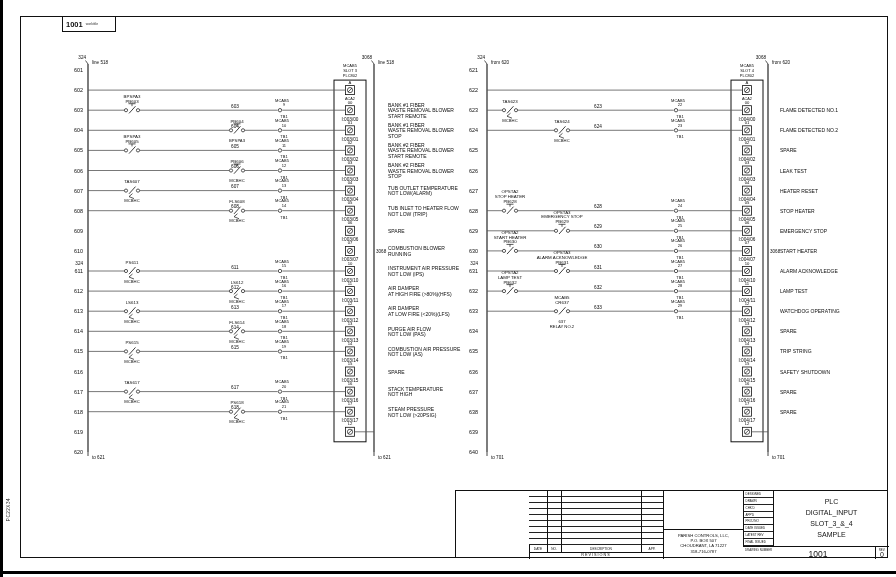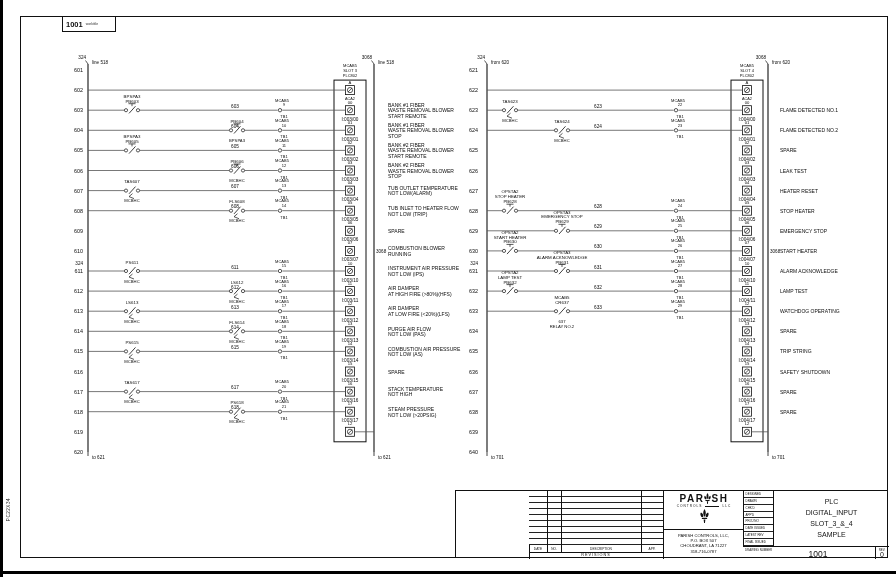--- a/index.html
+++ b/index.html
@@ -691,39 +691,20 @@
       <div class="abs vline" style="left:112px;top:0;height:61px;"></div>
       <div class="abs hline" style="left:0;top:61px;width:134px;"></div>
       <span class="revhdr" style="left:9px;top:56px;">DATE</span>
       <span class="revhdr" style="left:25px;top:56px;">NO.</span>
       <span class="revhdr" style="left:72px;top:56px;">DESCRIPTION</span>
       <span class="revhdr" style="left:123px;top:56px;">APP.</span>
       <div class="abs revcap" style="left:0;top:62px;width:134px;">REVISIONS</div>
     </div>
 
     <div class="abs" style="left:207px;top:0;width:80px;height:68px;border-left:1px solid #111;box-sizing:border-box;">
-      <div class="abs" style="left:0;top:2px;width:80px;">
-        <div class="logo-word">
-          <span>PAR</span>
-          <svg width="7" height="11" viewBox="0 0 10 16">
-            <path d="M5 0 C7 3 7 6 5 9 C3 6 3 3 5 0 Z M1 4 C3 5 4 7 3.5 9 L1.5 9 C0 7 0 5 1 4 Z M9 4 C7 5 6 7 6.5 9 L8.5 9 C10 7 10 5 9 4 Z M2 10 L8 10 L8 11.5 L2 11.5 Z M4 12 L6 12 L5.5 16 L4.5 16 Z" fill="#111"></path>
-          </svg>
-          <span>SH</span>
-        </div>
-        <div class="logo-sub">
-          <span>CONTROLS</span>
-          <span class="rule"></span>
-          <span>LLC</span>
-        </div>
-        <div style="display:flex;justify-content:center;margin-top:1px;">
-          <svg width="9" height="14" viewBox="0 0 10 16">
-            <path d="M5 0 C7 3 7 6 5 9 C3 6 3 3 5 0 Z M1 4 C3 5 4 7 3.5 9 L1.5 9 C0 7 0 5 1 4 Z M9 4 C7 5 6 7 6.5 9 L8.5 9 C10 7 10 5 9 4 Z M2 10 L8 10 L8 11.5 L2 11.5 Z M4 12 L6 12 L5.5 16 L4.5 16 Z" fill="#111"></path>
-          </svg>
-        </div>
-      </div>
       <div class="abs hline" style="left:0;top:38px;width:79px;"></div>
       <div class="abs addr" style="left:0;top:42px;width:79px;">
           <div>PARISH CONTROLS, LLC,</div>
           <div>P.O. BOX 507</div>
           <div>CHOUDRANT, LA 71227</div>
           <div>318-716-0787</div>
         </div>
     </div>
 
     <div class="abs approv" style="left:287px;top:0;width:30px;height:55px;border-left:1px solid #111;box-sizing:border-box;">

